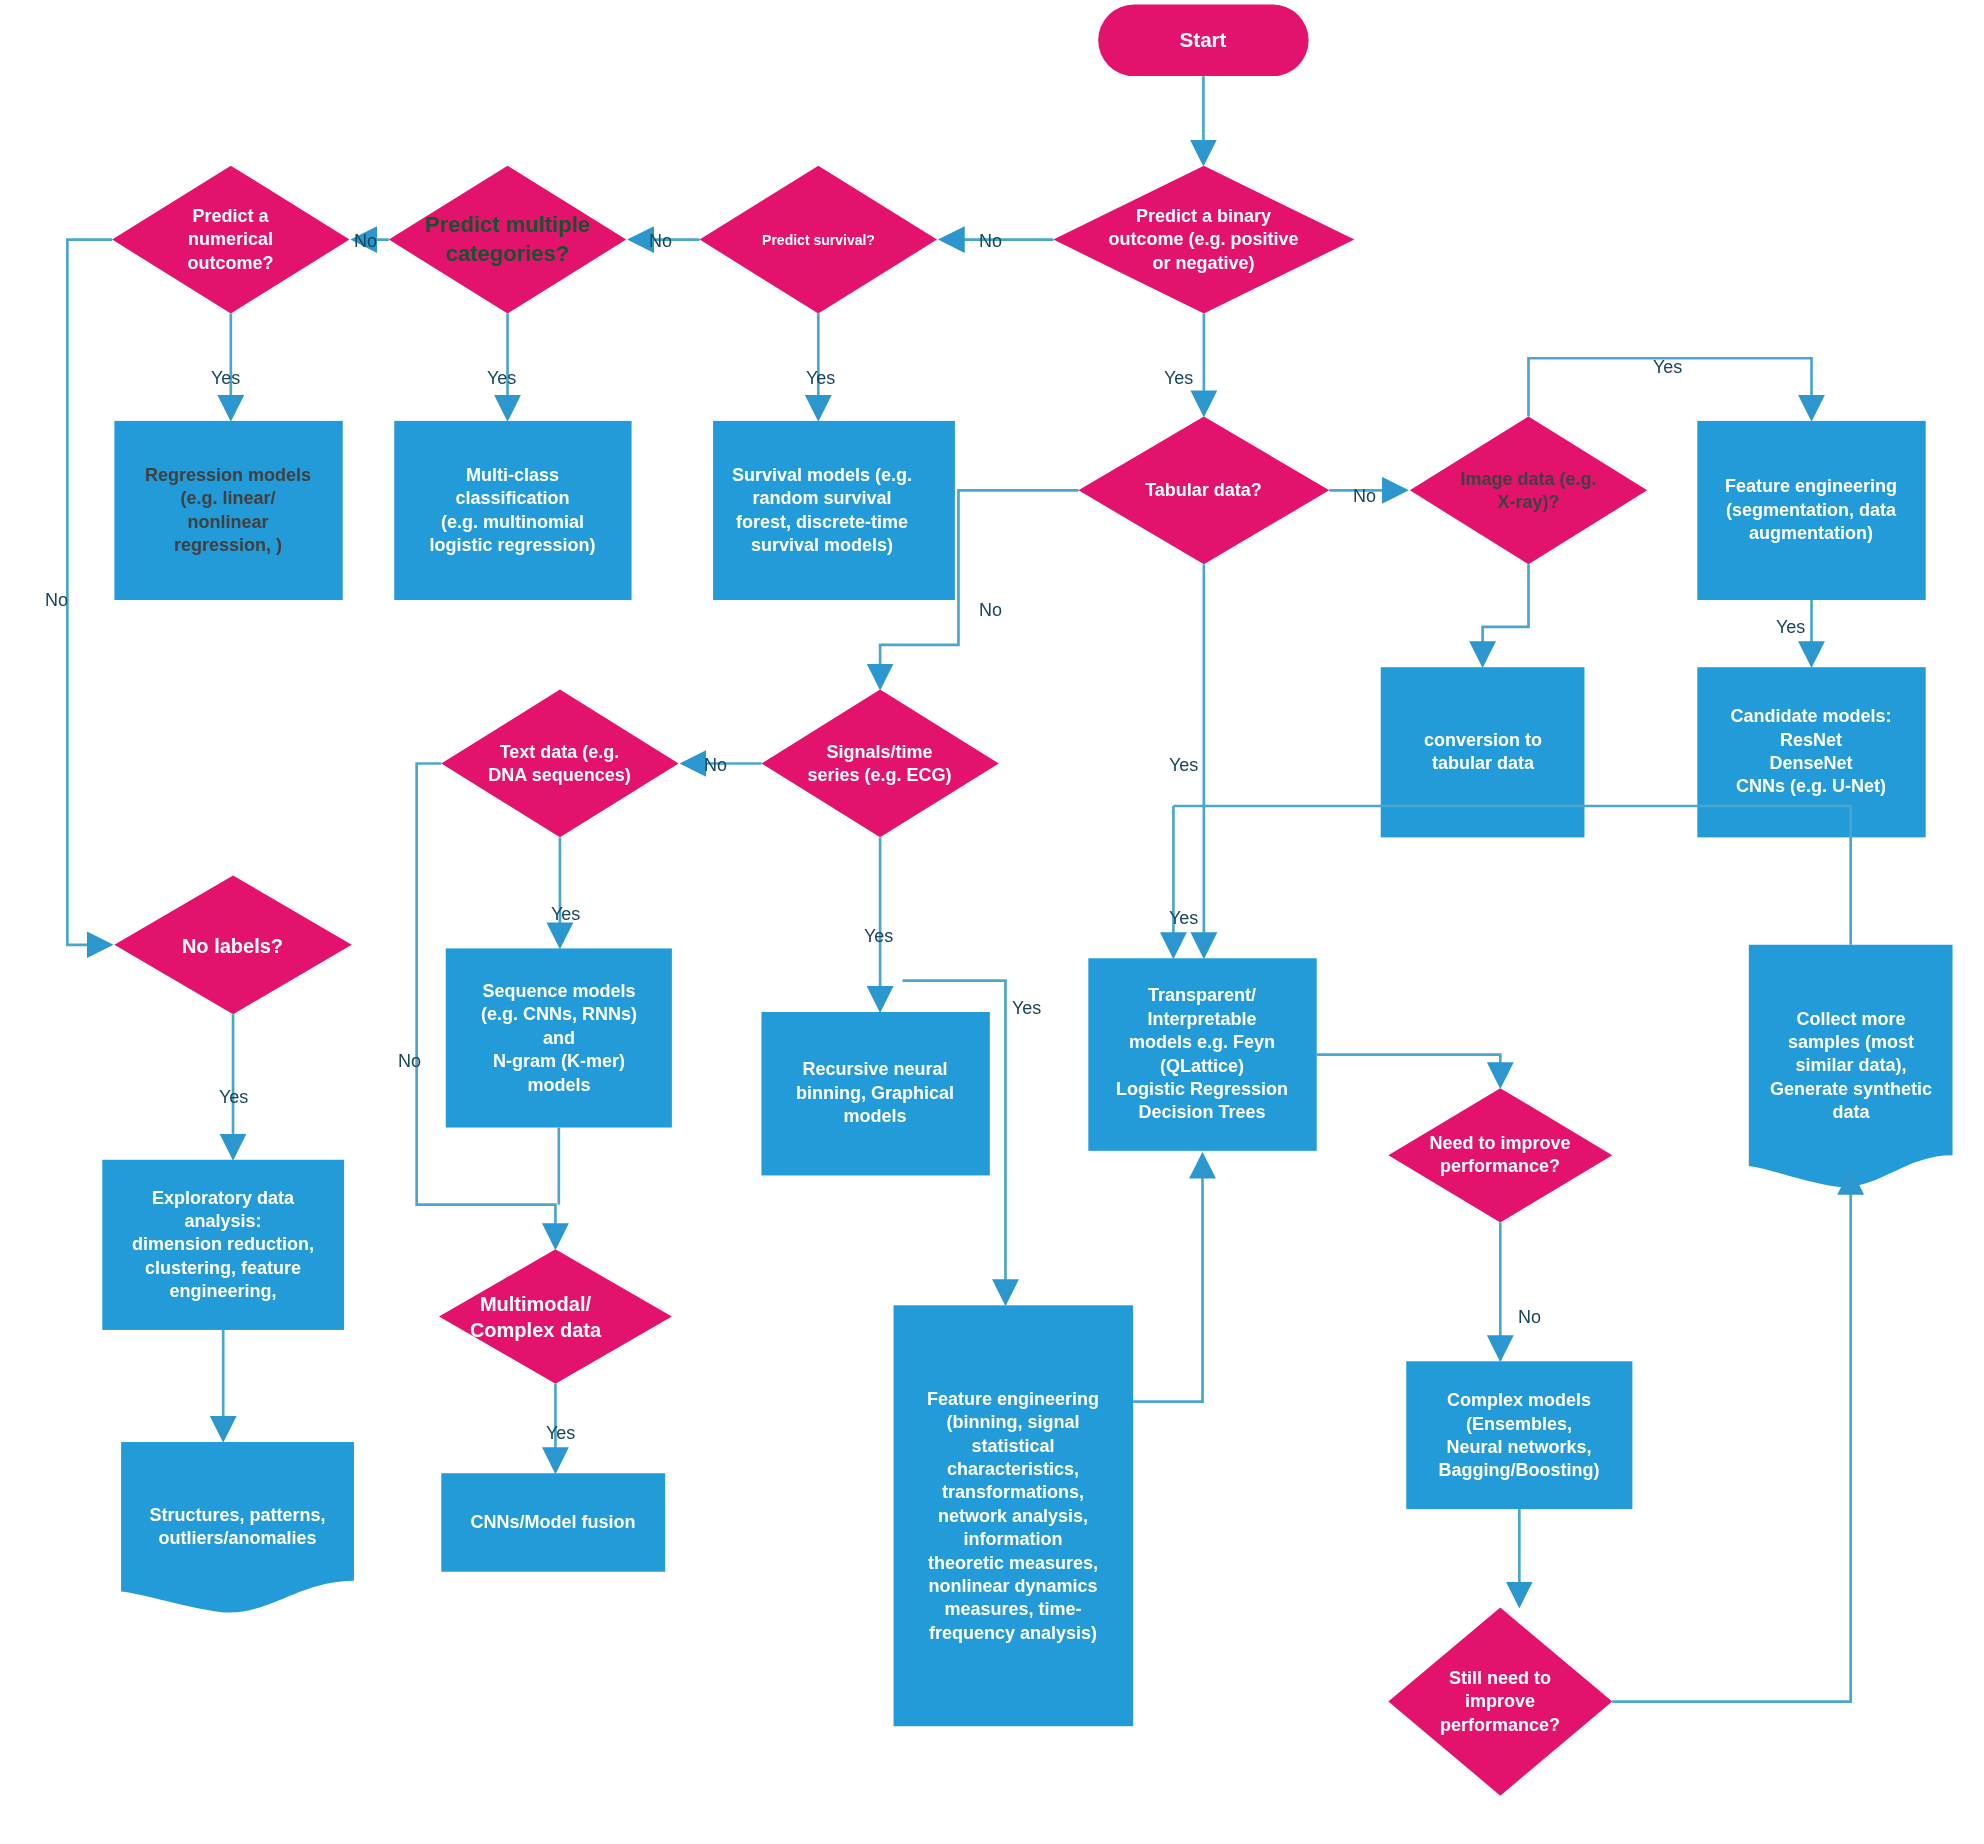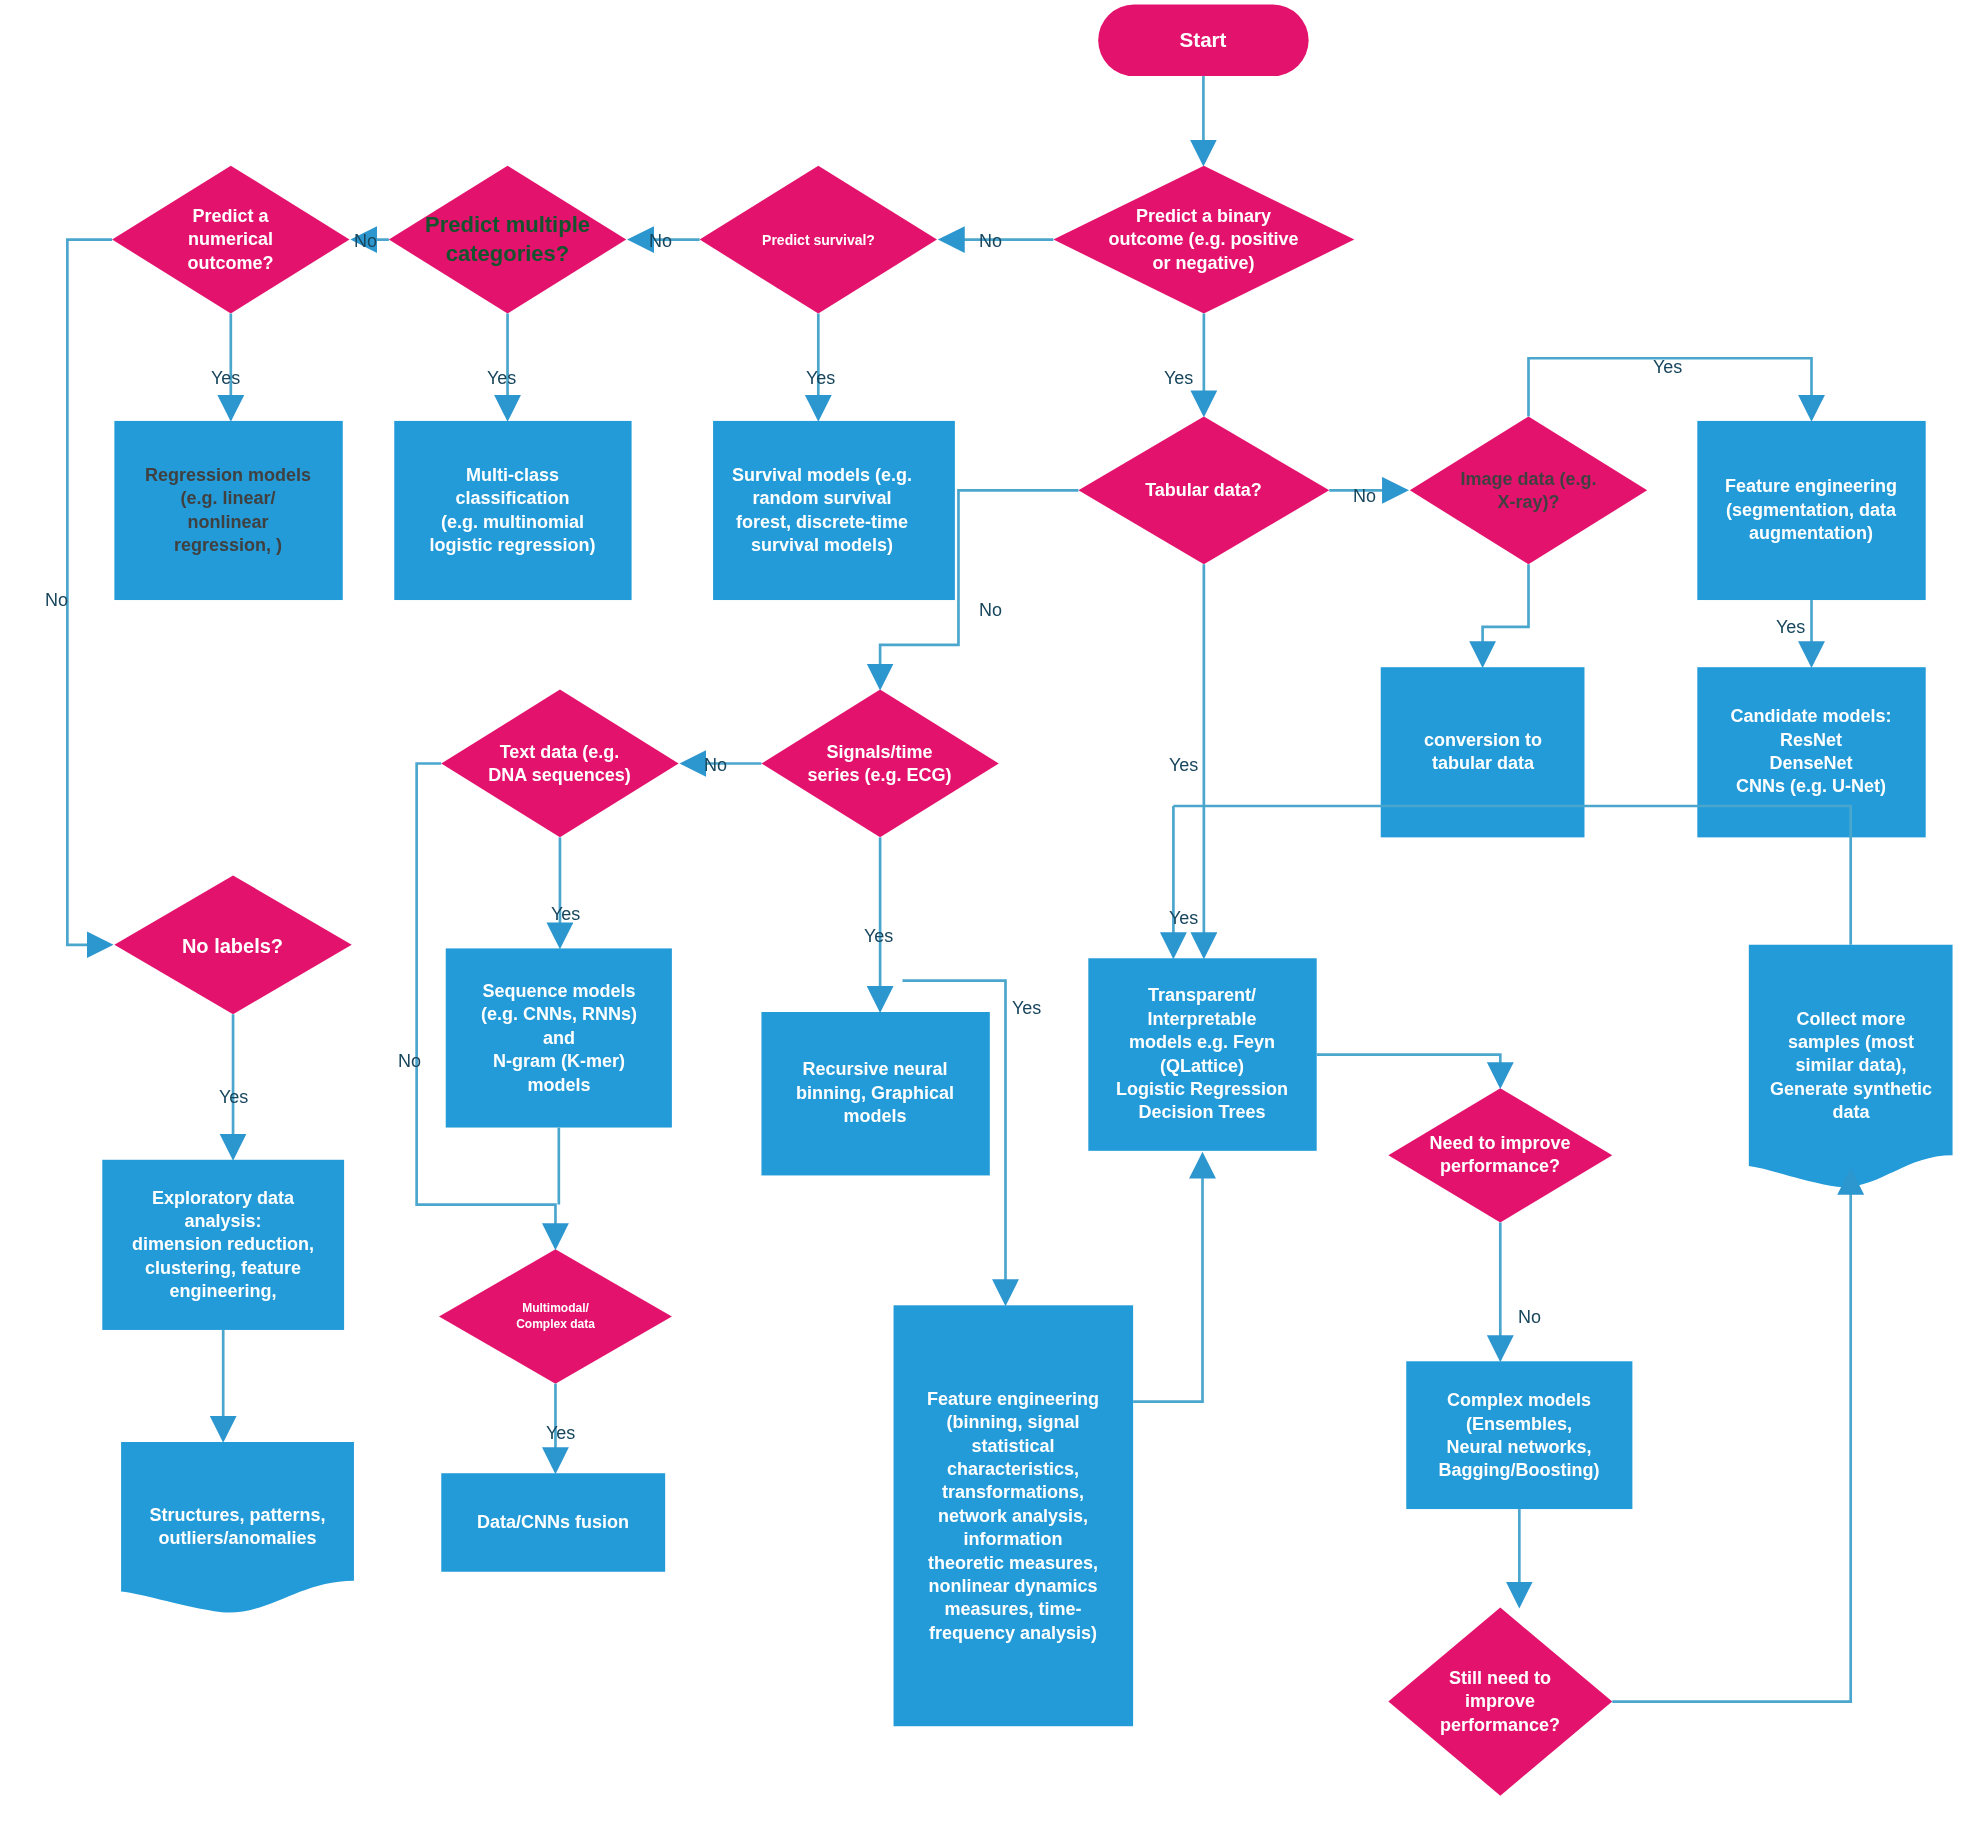--- a/index.html
+++ b/index.html
@@ -152,40 +152,40 @@
 similar data),
 Generate synthetic
 data</div>
       <div class="node-label" style="left: 1388px; top: 1088px; width: 224px; height: 134px; font-size: 18px; color: rgb(255, 255, 255);">Need to improve
 performance?</div>
       <div class="node-label" style="left: 102px; top: 1160px; width: 242px; height: 170px; font-size: 18px; color: rgb(255, 255, 255);">Exploratory data
 analysis:
 dimension reduction,
 clustering, feature
 engineering,</div>
-      <div class="node-label" style="left: 439px; top: 1250px; width: 233px; height: 134px; font-size: 12px; color: rgb(255, 255, 255);">Multimodal/
+      <div class="node-label" style="left: 419px; top: 1250px; width: 233px; height: 134px; font-size: 20px; color: rgb(255, 255, 255);">Multimodal/
 Complex data</div>
       <div class="node-label" style="left: 893px; top: 1306px; width: 240px; height: 421px; font-size: 18px; color: rgb(255, 255, 255);">Feature engineering
 (binning, signal
 statistical
 characteristics,
 transformations,
 network analysis,
 information
 theoretic measures,
 nonlinear dynamics
 measures, time-
 frequency analysis)</div>
       <div class="node-label" style="left: 1406px; top: 1362px; width: 226px; height: 148px; font-size: 18px; color: rgb(255, 255, 255);">Complex models
 (Ensembles,
 Neural networks,
 Bagging/Boosting)</div>
       <div class="node-label" style="left: 121px; top: 1442px; width: 233px; height: 170px; font-size: 18px; color: rgb(255, 255, 255);">Structures, patterns,
 outliers/anomalies</div>
-      <div class="node-label" style="left: 441px; top: 1473px; width: 224px; height: 99px; font-size: 18px; color: rgb(255, 255, 255);">Data/CNNs fusion</div>
+      <div class="node-label" style="left: 441px; top: 1473px; width: 224px; height: 99px; font-size: 18px; color: rgb(255, 255, 255);">CNNs/Model fusion</div>
       <div class="node-label" style="left: 1388px; top: 1608px; width: 224px; height: 188px; font-size: 18px; color: rgb(255, 255, 255);">Still need to
 improve
 performance?</div>
     </div>
   <div id="edgelabels">
       <div class="edge-label" style="left: 979px; top: 232px; color: rgb(23, 69, 92);">No</div>
       <div class="edge-label" style="left: 649px; top: 232px; color: rgb(23, 69, 92);">No</div>
       <div class="edge-label" style="left: 354px; top: 232px; color: rgb(23, 69, 92);">No</div>
       <div class="edge-label" style="left: 211px; top: 369px; color: rgb(23, 69, 92);">Yes</div>
       <div class="edge-label" style="left: 487px; top: 369px; color: rgb(23, 69, 92);">Yes</div>

